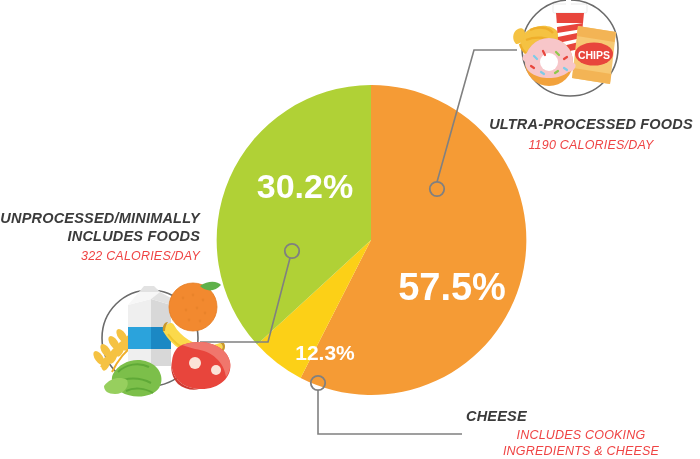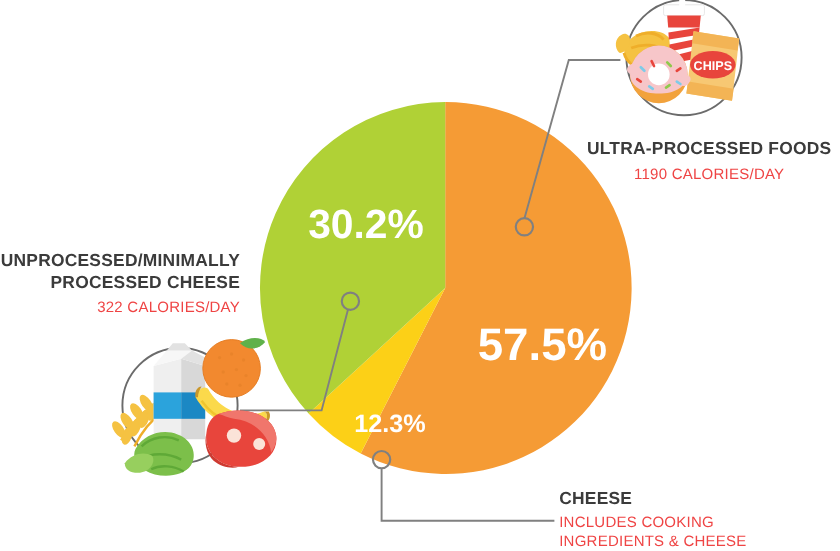--- a/index.html
+++ b/index.html
@@ -17,20 +17,21 @@
   }
   #infographic {
     position: absolute;
     top: 0;
     left: 0;
     width: 700px;
     height: 459px;
   }
   .label-block {
     position: absolute;
+    font-style: italic;
   }
   .label-title {
     font-family: "Liberation Sans", sans-serif;
     font-weight: bold;
     font-size: 14.5px;
     letter-spacing: 0.2px;
     color: #3b3b3b;
     line-height: 1.22;
     white-space: nowrap;
   }
@@ -63,20 +64,21 @@
   }
   
   #label-other {
     left: 466px;
     top: 408px;
     text-align: left;
     width: 230px;
   }
   #label-other .label-sub {
     margin-top: 1px;
+    text-align: center;
   }
   .pct-text {
     fill: #ffffff;
     font-family: "Liberation Sans", sans-serif;
     font-weight: bold;
   }
 </style>
 </head>
 <body>
 
@@ -235,21 +237,21 @@
   </g>
 </svg>
 
 <div class="label-block" id="label-ultra">
   <div class="label-title">ULTRA-PROCESSED FOODS</div>
   <div class="label-sub">1190 CALORIES/DAY</div>
 </div>
 
 <div class="label-block" id="label-unprocessed">
   <div class="label-title">UNPROCESSED/MINIMALLY</div>
-  <div class="label-title">PROCESSED CHEESE</div>
+  <div class="label-title">INCLUDES FOODS</div>
   <div class="label-sub">322 CALORIES/DAY</div>
 </div>
 
 <div class="label-block" id="label-other">
   <div class="label-title">CHEESE</div>
   <div class="label-sub">INCLUDES COOKING</div>
   <div class="label-sub" style="margin-top:0">INGREDIENTS &amp; CHEESE</div>
 </div>
 
 </body></html>

